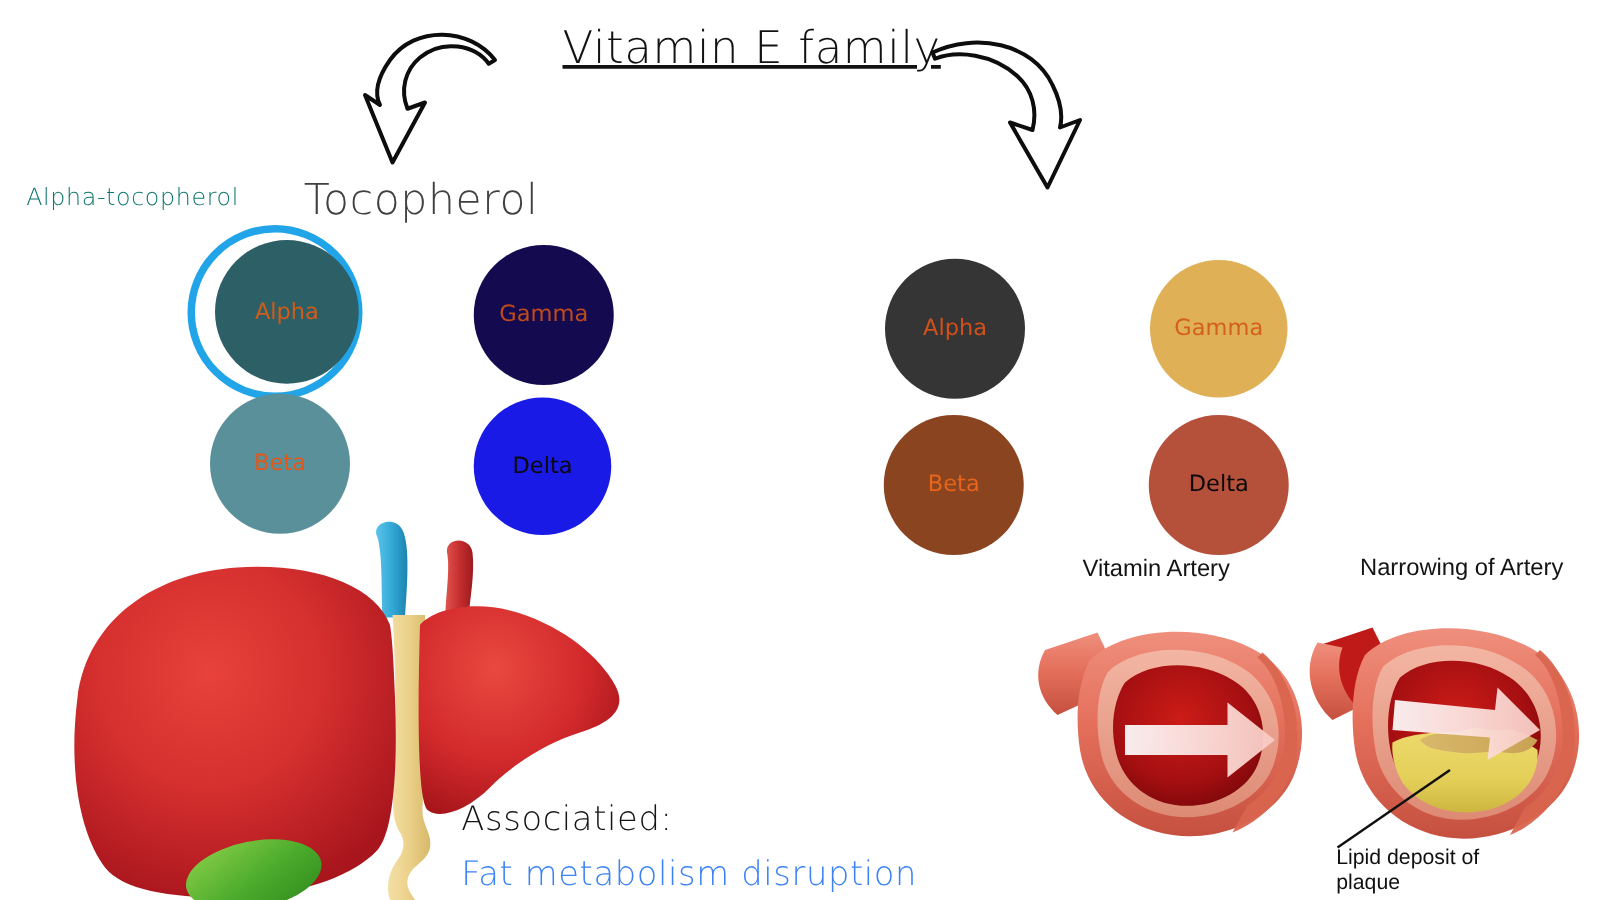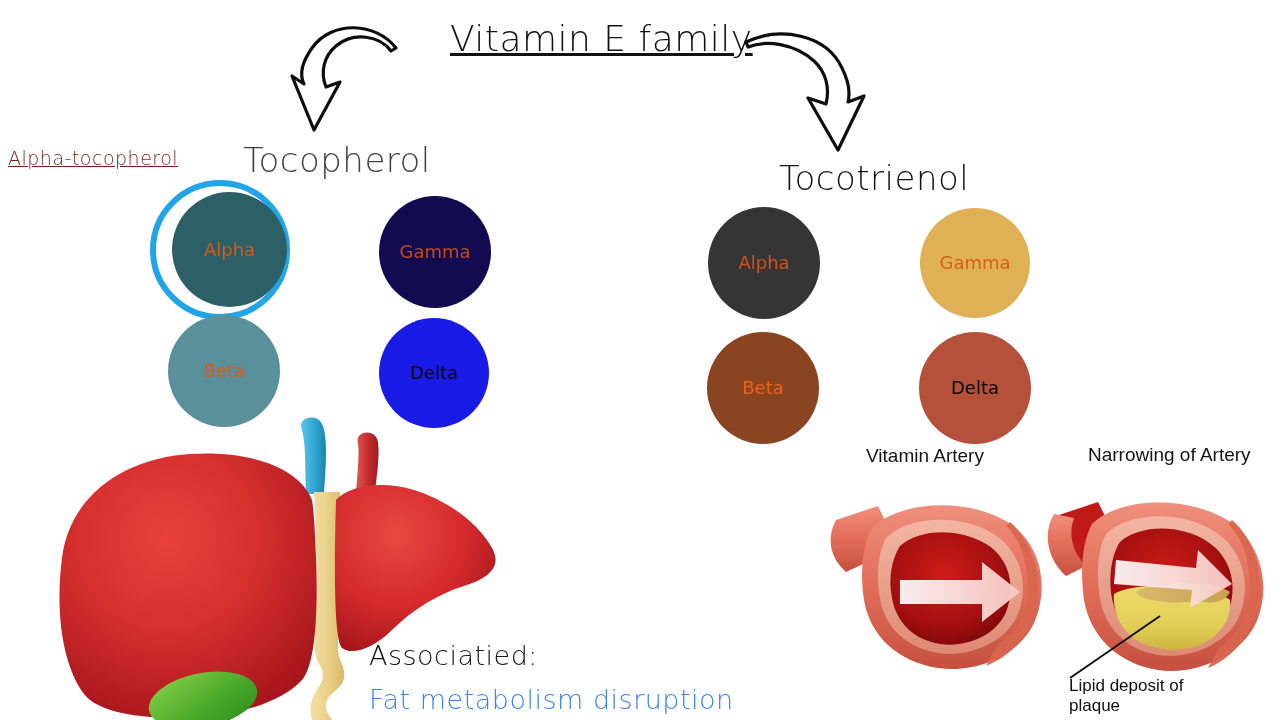--- a/index.html
+++ b/index.html
@@ -47,26 +47,25 @@
     position: absolute;
     left: 779px;
     top: 158px;
     font-size: 34px;
     color: #121212;
     white-space: nowrap;
   }
 
   #label-alpha-tocopherol {
     position: absolute;
-    left: 8px;
+    left: 21px;
     top: 147px;
     font-size: 19px;
-    color: #7f1d1d;
-    white-space: nowrap;
-    text-decoration: underline;
+    color: #0f766e;
+    white-space: nowrap;
   }
 
   
   .arrow-svg { position: absolute; }
   #arrow-left  { left: 288px; top: 14px; }
   #arrow-right { left: 740px; top: 28px; }
 
   
   .vitamer {
     position: absolute;
@@ -164,21 +163,20 @@
   </svg>
 
   <svg class="arrow-svg" id="arrow-right" width="140" height="128" viewBox="0 0 140 128">
     <path d="M6 14 C 40 -2, 86 6, 102 40 C 110 56, 110 66, 108 74
              L 124 68 L 98 122 L 68 70 L 86 76
              C 90 60, 86 44, 74 33 C 54 15, 26 12, 8 19 Z" fill="#ffffff" stroke="#0d0d0d" stroke-width="3.2" stroke-linejoin="round"></path>
   </svg>
 
   <div class="hand" id="label-tocopherol">Tocopherol</div>
 
-  <div class="hand" id="label-tocotrienol">Tocotrienol</div>
 
   <div class="hand" id="label-alpha-tocopherol">Alpha-tocopherol</div>
 
   <div id="alpha-highlight-ring"></div>
 
   <div class="vitamer" id="toco-alpha" style="left:172px; top:192px; width:115px; height:115px; background:#2d6066; color:#d45a17;">
     <span>Alpha</span>
   </div>
 
   <div class="vitamer" id="toco-gamma" style="left:379px; top:196px; width:112px; height:112px; background:#140a50; color:#bf4a1a;">

